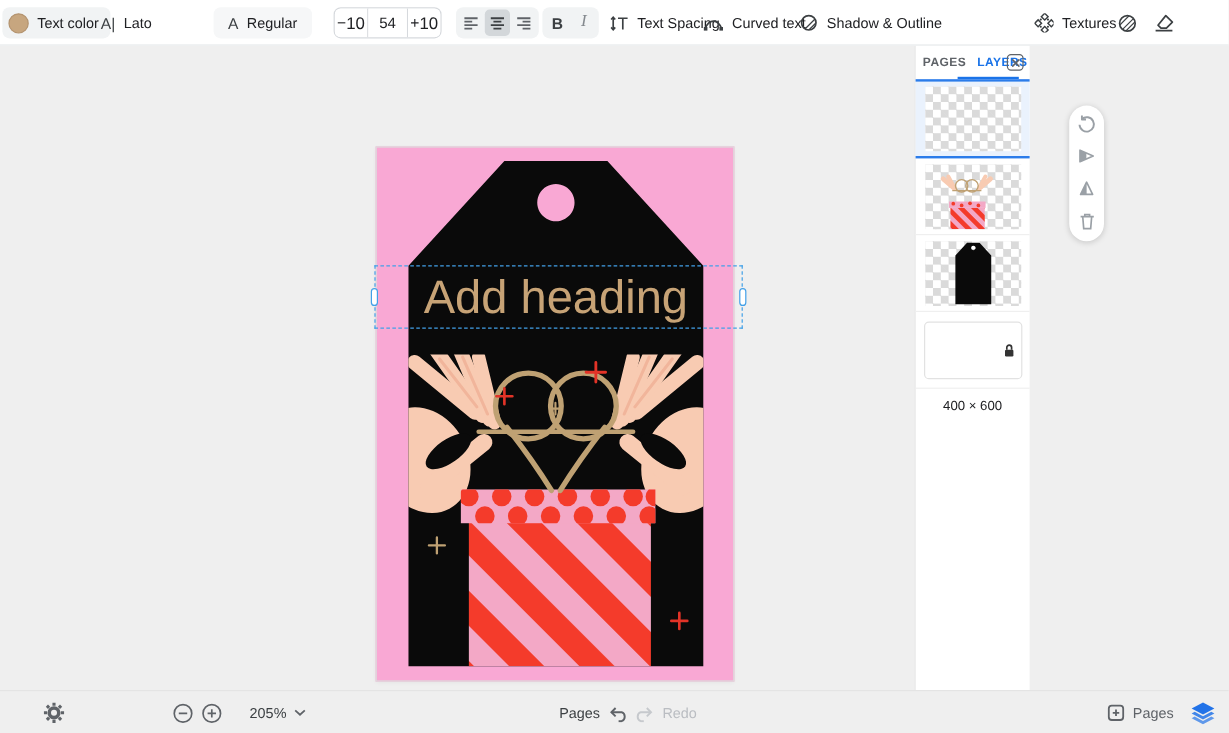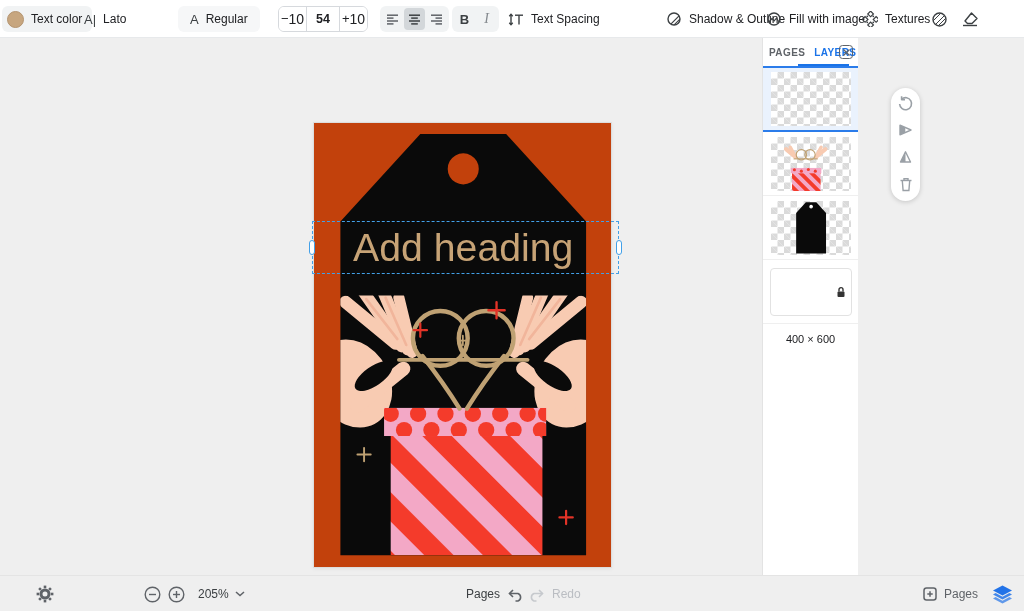--- a/index.html
+++ b/index.html
@@ -17,33 +17,33 @@
   .chip-light { background:#f6f7f8; border-radius:6px; padding:0 12px; height:26px; top:6px; }
   .swatch { width:17px; height:17px; border-radius:50%; background:#c7a67f; border:1px solid #b49470; }
   .fonticon { font-size:13px; color:#3c4043; font-weight:400; }
   .stepper { position:absolute; left:278px; top:6px; width:90px; height:26px; display:flex;
              border:1px solid #d6d9dd; border-radius:6px; background:#fff; overflow:hidden; }
   .step-btn { width:27px; border:none; background:#fff; cursor:pointer; font-size:13px; color:#202124;
               display:flex; align-items:flex-start; justify-content:center; padding-top:4px; font-family:inherit; }
   .step-btn sup { font-size:14px; line-height:1; margin-top:1px; }
   .size-box { flex:1; border-left:1px solid #d6d9dd; border-right:1px solid #d6d9dd; }
   .size-box input { width:100%; height:100%; border:none; text-align:center; font-size:12.5px;
-                    font-weight:700; color:#202124; outline:none; font-family:inherit; }
+                    font-weight:400; color:#202124; outline:none; font-family:inherit; }
   .seg-group { position:absolute; top:6px; height:26px; background:#f1f3f4; border-radius:6px;
                display:flex; align-items:center; padding:2px; gap:1px; }
   .seg-btn { width:21px; height:22px; border:none; background:transparent; border-radius:4px;
              display:flex; align-items:center; justify-content:center; cursor:pointer; font-family:inherit; }
   .seg-btn.active { background:#d3d7da; }
   .bold-glyph { font-weight:700; font-size:13px; color:#3c4043; }
   .italic-glyph { font-style:italic; font-family:"Liberation Serif", serif; font-size:14px; color:#84898e; }
   .icon { flex:0 0 auto; }
 
   
   .workspace { position:absolute; top:38px; left:0; width:928px; height:537px; background:#efefef; }
-  .artboard { position:absolute; left:313px; top:84px; width:299px; height:446px; background:#c2410c;
+  .artboard { position:absolute; left:313px; top:84px; width:299px; height:446px; background:#f9a8d4;
               border:1px solid #ddd; box-shadow:0 1px 4px rgba(0,0,0,.06); }
   .artboard svg { display:block; }
   .selection { position:absolute; left:312px; top:183px; width:307px; height:53px;
                border:1px dashed #42a0e8; z-index:10; pointer-events:auto; }
   .handle { position:absolute; top:50%; width:6px; height:15px; margin-top:-8px; background:#fff;
             border:1.5px solid #42a0e8; border-radius:4px; }
   .handle.left { left:-4px; } .handle.right { right:-4px; }
 
   
   .side-tools { position:absolute; left:891px; top:50px; width:29px; background:#fff; border-radius:15px;
@@ -160,52 +160,46 @@
       <svg class="icon" width="16" height="15" stroke="#3c4043" stroke-width="1.4" fill="none">
         <line x1="3" y1="2.5" x2="3" y2="12.5"></line>
           <path d="M1.3 4.2 L3 2.3 L4.7 4.2"></path>
           <path d="M1.3 10.8 L3 12.7 L4.7 10.8"></path>
         <line x1="7" y1="3.2" x2="15" y2="3.2"></line>
           <line x1="11" y1="3.2" x2="11" y2="12.5"></line>
         </svg>
       <span class="tb-label">Text Spacing</span>
     </button>
 
+    <button class="tb-item" style="left:586px;">
+      <svg class="icon" width="17" height="13">
+        <path d="M1.5 11 C5 2.5, 12 2.5, 15.5 11" stroke="#3c4043" stroke-width="1.4" fill="none"></path>
+        <rect x="0.5" y="9.5" width="3" height="3" fill="#3c4043"></rect>
+        <rect x="13.5" y="9.5" width="3" height="3" fill="#3c4043"></rect>
+        </svg>
+      <span class="tb-label">Curved text</span>
+    </button>
 
     <button class="tb-item" style="left:666px;">
       <svg class="icon" width="16" height="16">
         <defs>
             <clipPath id="soClip">
               <circle cx="8" cy="8" r="6"></circle>
             </clipPath>
           </defs>
         <circle cx="8" cy="8" r="6" stroke="#3c4043" stroke-width="1.4" fill="none"></circle>
         <g clip-path="url(#soClip)" stroke="#3c4043" stroke-width="1.1">
           <line x1="4" y1="14" x2="14" y2="4"></line>
             <line x1="7" y1="15" x2="15" y2="7"></line>
             <line x1="10" y1="16" x2="16" y2="10"></line>
           </g>
         </svg>
       <span class="tb-label">Shadow &amp; Outline</span>
     </button>
 
-    <button class="tb-item" style="left:766px;">
-      <svg class="icon" width="16" height="16">
-        <defs>
-            <clipPath id="fiClip">
-              <circle cx="8" cy="8" r="6"></circle>
-            </clipPath>
-          </defs>
-        <circle cx="8" cy="8" r="6" stroke="#3c4043" stroke-width="1.4" fill="none"></circle>
-        <g clip-path="url(#fiClip)">
-            <path d="M2.5 11.5 L6 7.5 L8.2 9.8 L10.4 7.2 L13.5 11.5" stroke="#3c4043" stroke-width="1.2" fill="none"></path>
-          </g>
-        </svg>
-      <span class="tb-label">Fill with image</span>
-    </button>
 
     <button class="tb-item" style="left:862px;">
       <svg class="icon" width="16" height="16">
         <g stroke="#3c4043" stroke-width="1.2" fill="none">
           <rect x="6.6" y="0.9" width="4" height="4" transform="rotate(45 8.6 2.9)"></rect>
           <rect x="12.1" y="6.4" width="4" height="4" transform="rotate(45 14.1 8.4)"></rect>
           <rect x="6.6" y="11.9" width="4" height="4" transform="rotate(45 8.6 13.9)"></rect>
           <rect x="1.1" y="6.4" width="4" height="4" transform="rotate(45 3.1 8.4)"></rect>
           </g>
         <g fill="#3c4043">
@@ -467,21 +461,21 @@
           <line x1="5" y1="8.5" x2="12" y2="8.5"></line>
         </svg>
     </button>
     <button class="bb-item" style="left:168px;">
       <svg width="17" height="17" fill="none" stroke="#5f6368" stroke-width="1.4">
         <circle cx="8.5" cy="8.5" r="7.3"></circle>
           <line x1="5" y1="8.5" x2="12" y2="8.5"></line>
           <line x1="8.5" y1="5" x2="8.5" y2="12"></line>
         </svg>
     </button>
-    <button class="bb-item" style="left:198px;">
+    <button class="bb-item" style="left:208px;">
       <span class="bb-label">205%</span>
       <svg width="10" height="6" fill="none" stroke="#5f6368" stroke-width="1.5">
           <polyline points="1,1 5,4.6 9,1"></polyline>
         </svg>
     </button>
 
     <button class="bb-item" style="left:466px;">
       <span class="bb-label">Pages</span>
       <svg width="19" height="15" fill="none" stroke="#5f6368" stroke-width="1.6">
         <path d="M3.5 6.5 H12 a4 4 0 0 1 0 7.5 H9.5"></path>

